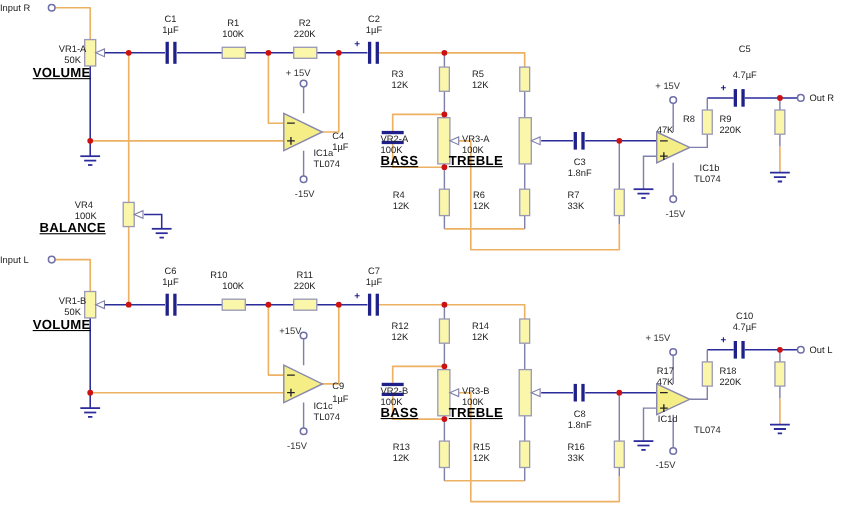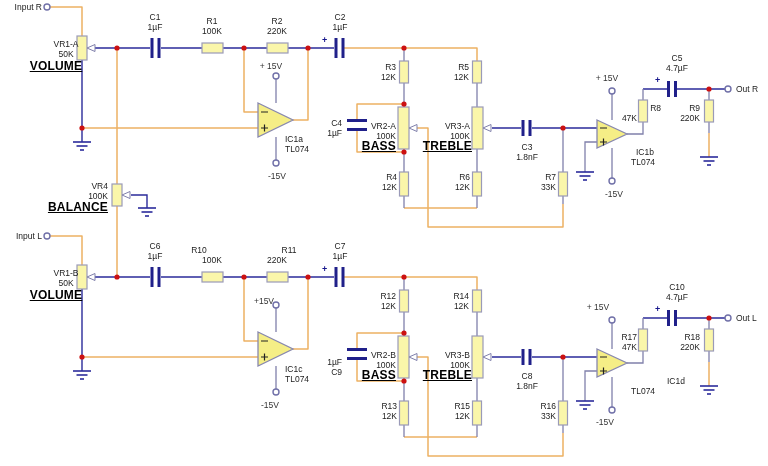--- a/index.html
+++ b/index.html
@@ -1,21 +1,21 @@
 <!DOCTYPE html>
 <html><head>
 <meta charset="utf-8">
 <style>
   html,body{margin:0;padding:0;background:#fff;}
   .stage{position:relative;width:768px;height:466px;background:#ffffff;
          font-family:"Liberation Sans",sans-serif;overflow:hidden;}
   .stage svg{position:absolute;left:0;top:0;}
   .lbl{position:absolute;font-size:8.5px;line-height:10px;color:#222;white-space:nowrap;}
   .lbl.c{text-align:center;}
-  .lbl.r{text-align:right;}
+  .lbl.r{}
   .fn{font-weight:bold;font-size:12px;color:#000;letter-spacing:.2px;text-decoration:underline;}
   .pol{font-size:9px;font-weight:bold;color:#16168c;}
   .sup{color:#333;}
 </style>
 </head>
 <body>
 
 <div class="stage">
 
 <svg width="768" height="466" viewBox="0 0 768 466">
@@ -315,73 +315,73 @@
 <div class="lbl c" style="left:502px;top:152px;width:50px">1.8nF</div>
 <div class="lbl r" style="left:516px;top:172px;width:40px">R7</div>
 <div class="lbl r" style="left:516px;top:182px;width:40px">33K</div>
 
 <div class="lbl c sup" style="left:582px;top:73px;width:50px">+ 15V</div>
 <div class="lbl c sup" style="left:589px;top:189px;width:50px">-15V</div>
 <div class="lbl" style="left:636px;top:147px;width:50px">IC1b</div>
 <div class="lbl" style="left:631px;top:157px;width:50px">TL074</div>
 <div class="lbl r" style="left:621px;top:103px;width:40px">R8</div>
 <div class="lbl r" style="left:597px;top:113px;width:40px">47K</div>
-<div class="lbl c" style="left:650px;top:53px;width:54px">C5</div>
+<div class="lbl c" style="left:650px;top:39px;width:54px">C5</div>
 <div class="lbl c" style="left:650px;top:63px;width:54px">4.7µF</div>
 <div class="lbl pol" style="left:655px;top:75px;width:10px">+</div>
 <div class="lbl r" style="left:654px;top:103px;width:46px">R9</div>
 <div class="lbl r" style="left:654px;top:113px;width:46px">220K</div>
 
 <div class="lbl r" style="left:68px;top:181px;width:40px">VR4</div>
 <div class="lbl r" style="left:68px;top:191px;width:40px">100K</div>
 <div class="lbl r fn" style="left:36px;top:202px;width:72px">BALANCE</div>
 
 <div class="lbl c" style="left:46px;top:268px;width:40px">VR1-B</div>
 <div class="lbl c" style="left:46px;top:278px;width:40px">50K</div>
 <div class="lbl c fn" style="left:24px;top:290px;width:64px">VOLUME</div>
 
 <div class="lbl c" style="left:135px;top:241px;width:40px">C6</div>
 <div class="lbl c" style="left:135px;top:251px;width:40px">1µF</div>
 <div class="lbl c" style="left:179px;top:245px;width:40px">R10</div>
 <div class="lbl c" style="left:192px;top:255px;width:40px">100K</div>
-<div class="lbl c" style="left:269px;top:245px;width:40px">R11</div>
+<div class="lbl c" style="left:257px;top:245px;width:40px">R11</div>
 <div class="lbl c" style="left:257px;top:255px;width:40px">220K</div>
 <div class="lbl c" style="left:320px;top:241px;width:40px">C7</div>
 <div class="lbl c" style="left:320px;top:251px;width:40px">1µF</div>
 <div class="lbl pol" style="left:322px;top:264px;width:10px">+</div>
 
 <div class="lbl c sup" style="left:239px;top:296px;width:50px">+15V</div>
 <div class="lbl c sup" style="left:245px;top:400px;width:50px">-15V</div>
 <div class="lbl" style="left:285px;top:364px;width:50px">IC1c</div>
 <div class="lbl" style="left:285px;top:374px;width:50px">TL074</div>
 
 <div class="lbl r" style="left:356px;top:291px;width:40px">R12</div>
 <div class="lbl r" style="left:356px;top:301px;width:40px">12K</div>
 <div class="lbl r" style="left:429px;top:291px;width:40px">R14</div>
 <div class="lbl r" style="left:429px;top:301px;width:40px">12K</div>
-<div class="lbl r" style="left:302px;top:367px;width:40px">C9</div>
+<div class="lbl r" style="left:302px;top:346px;width:40px">C9</div>
 <div class="lbl r" style="left:302px;top:357px;width:40px">1µF</div>
 <div class="lbl r" style="left:346px;top:350px;width:50px">VR2-B</div>
 <div class="lbl r" style="left:346px;top:360px;width:50px">100K</div>
 <div class="lbl r fn" style="left:346px;top:370px;width:50px">BASS</div>
 <div class="lbl r" style="left:420px;top:350px;width:50px">VR3-B</div>
 <div class="lbl r" style="left:420px;top:360px;width:50px">100K</div>
 <div class="lbl r fn" style="left:408px;top:370px;width:64px">TREBLE</div>
 <div class="lbl r" style="left:357px;top:401px;width:40px">R13</div>
 <div class="lbl r" style="left:357px;top:411px;width:40px">12K</div>
 <div class="lbl r" style="left:430px;top:401px;width:40px">R15</div>
 <div class="lbl r" style="left:430px;top:411px;width:40px">12K</div>
 <div class="lbl c" style="left:502px;top:371px;width:50px">C8</div>
 <div class="lbl c" style="left:502px;top:381px;width:50px">1.8nF</div>
 <div class="lbl r" style="left:516px;top:401px;width:40px">R16</div>
 <div class="lbl r" style="left:516px;top:411px;width:40px">33K</div>
 
 <div class="lbl c sup" style="left:573px;top:302px;width:50px">+ 15V</div>
 <div class="lbl c sup" style="left:580px;top:417px;width:50px">-15V</div>
-<div class="lbl" style="left:667px;top:376px;width:50px">IC1d</div>
+<div class="lbl" style="left:598px;top:376px;width:50px">IC1d</div>
 <div class="lbl" style="left:631px;top:386px;width:50px">TL074</div>
 <div class="lbl r" style="left:597px;top:332px;width:40px">R17</div>
 <div class="lbl r" style="left:597px;top:342px;width:40px">47K</div>
 <div class="lbl c" style="left:650px;top:282px;width:54px">C10</div>
 <div class="lbl c" style="left:650px;top:292px;width:54px">4.7µF</div>
 <div class="lbl pol" style="left:655px;top:304px;width:10px">+</div>
 <div class="lbl r" style="left:654px;top:332px;width:46px">R18</div>
 <div class="lbl r" style="left:654px;top:342px;width:46px">220K</div>
 
 </div>

